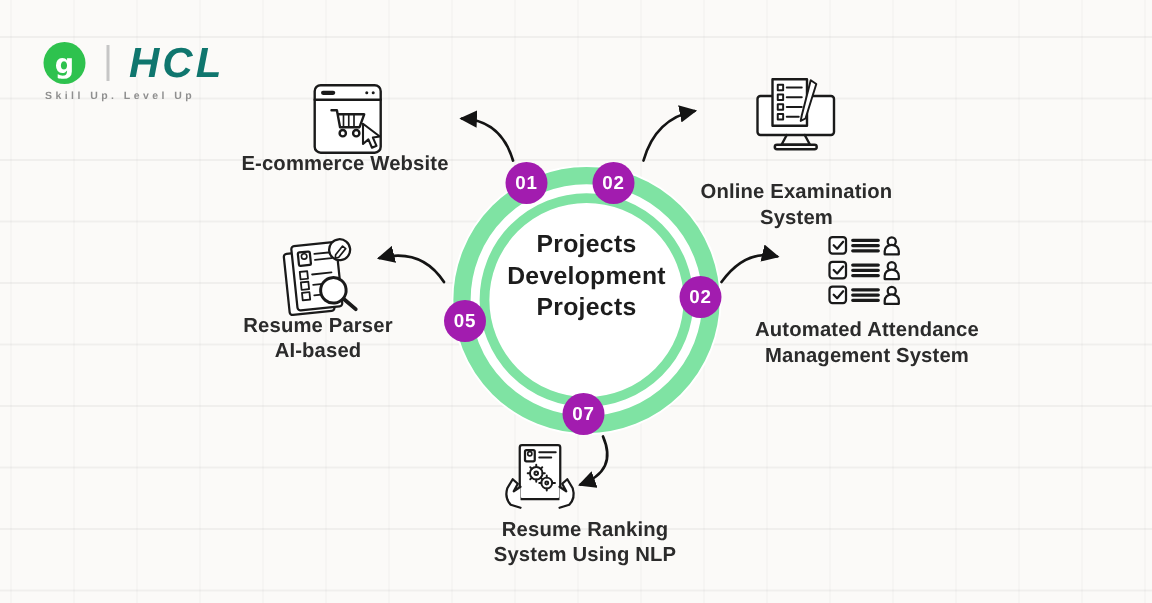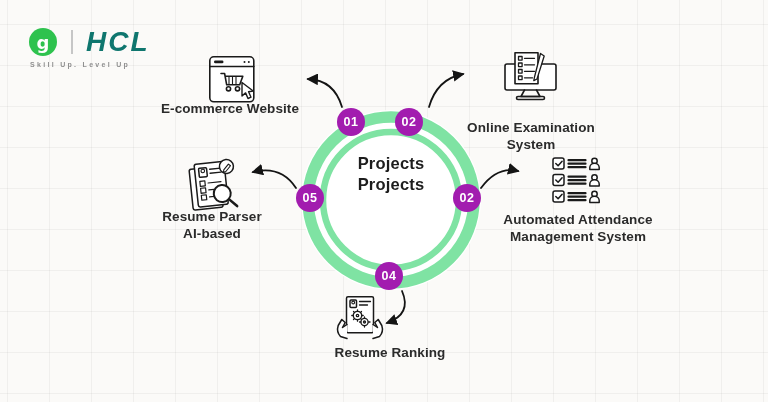--- a/index.html
+++ b/index.html
@@ -154,39 +154,41 @@
     </g>
     <circle cx="40.5" cy="7" r="7" fill="#fff"></circle>
     <path d="M37.5,10 l5.2,-5.2 1.9,1.9 -5.2,5.2 -2.4,0.5 z" stroke-width="1.1"></path>
     <circle cx="33.5" cy="33.5" r="8.5" fill="#fff" stroke-width="2"></circle>
     <path d="M39.8,40 L47,47.5" stroke-width="2.6"></path>
   </g>
 </svg>
 
 <div class="abs center-title">
   <div>Projects</div>
+  <div>Development</div>
   <div>Projects</div>
 </div>
 
 <div class="abs badge" style="left:337px;top:108px;">01</div>
 <div class="abs badge" style="left:395px;top:108px;">02</div>
 <div class="abs badge" style="left:453px;top:184px;">02</div>
-<div class="abs badge" style="left:375px;top:262px;">04</div>
-<div class="abs badge" style="left:296px;top:184px;">05</div>
+<div class="abs badge" style="left:375px;top:262px;">07</div>
+<div class="abs badge" style="left:296px;top:200px;">05</div>
 
 <div class="abs label" style="left:132px;top:101px;width:196px;">
   <div>E-commerce Website</div>
 </div>
 <div class="abs label" style="left:446px;top:100px;width:170px;margin-top:20px;">
   <div>Online Examination</div>
   <div>System</div>
 </div>
 <div class="abs label" style="left:488px;top:212px;width:180px;text-align:center;">
   <div>Automated Attendance</div>
   <div>Management System</div>
 </div>
 <div class="abs label" style="left:305px;top:345px;width:170px;">
   <div>Resume Ranking</div>
+  <div>System Using NLP</div>
 </div>
 <div class="abs label" style="left:137px;top:209px;width:150px;">
   <div>Resume Parser</div>
   <div>AI-based</div>
 </div>
 
 </body></html>

